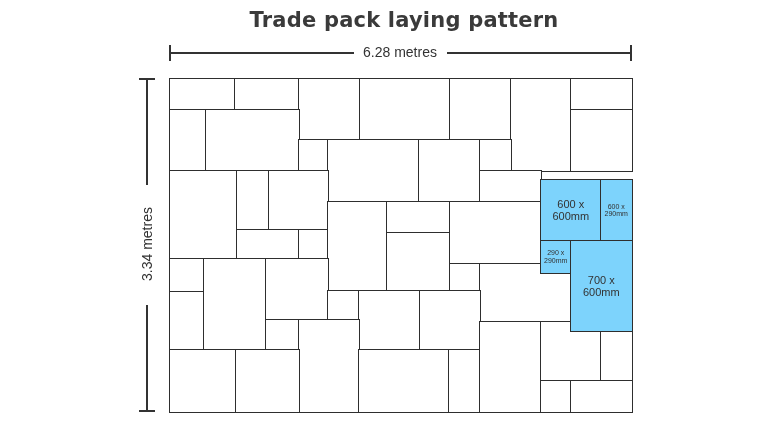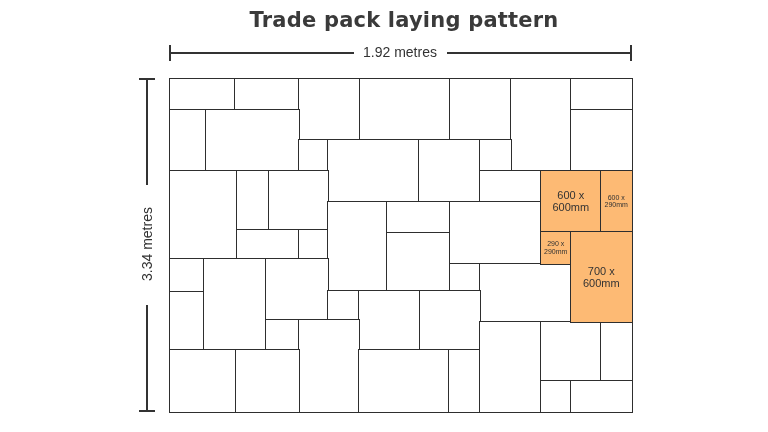--- a/index.html
+++ b/index.html
@@ -18,34 +18,34 @@
     .dim-v .cap { position: absolute; left: 2px; height: 1.5px; width: 16px; background: #333; }
     .dim-v .label {
       position: absolute; left: 10px; top: 166px; transform: translate(-50%, -50%) rotate(-90deg);
       white-space: nowrap; font-size: 14px; color: #333;
     }
     .frame { position: absolute; left: 169px; top: 78px; width: 462px; height: 333px; }
     .tile {
       position: absolute; box-sizing: border-box; border: 1.5px solid #2e2e2e; background: #ffffff;
       display: flex; align-items: center; justify-content: center; text-align: center; color: #333;
     }
-    .tile.grey { background: #fdba74; }
+    .tile.grey { background: #7dd3fc; margin-top: 9px; }
     .tile .t { line-height: 1.1; white-space: pre-line; }
     .tile .t.lg { font-size: 11px; }
     .tile .t.sm { font-size: 7px; }
   </style>
 </head>
 <body>
 
 <div class="title">Trade pack laying pattern</div>
 
 <div class="dim-h">
   <div class="cap" style="left:0;"></div>
   <div class="line" style="left:0; width:185px;"></div>
-  <div class="label">1.92 metres</div>
+  <div class="label">6.28 metres</div>
   <div class="line" style="left:278px; width:184px;"></div>
   <div class="cap" style="left:461px;"></div>
 </div>
 
 <div class="dim-v">
   <div class="cap" style="top:0;"></div>
   <div class="line" style="top:0; height:107px;"></div>
   <div class="label">3.34 metres</div>
   <div class="line" style="top:227px; height:106px;"></div>
   <div class="cap" style="top:332px;"></div>

